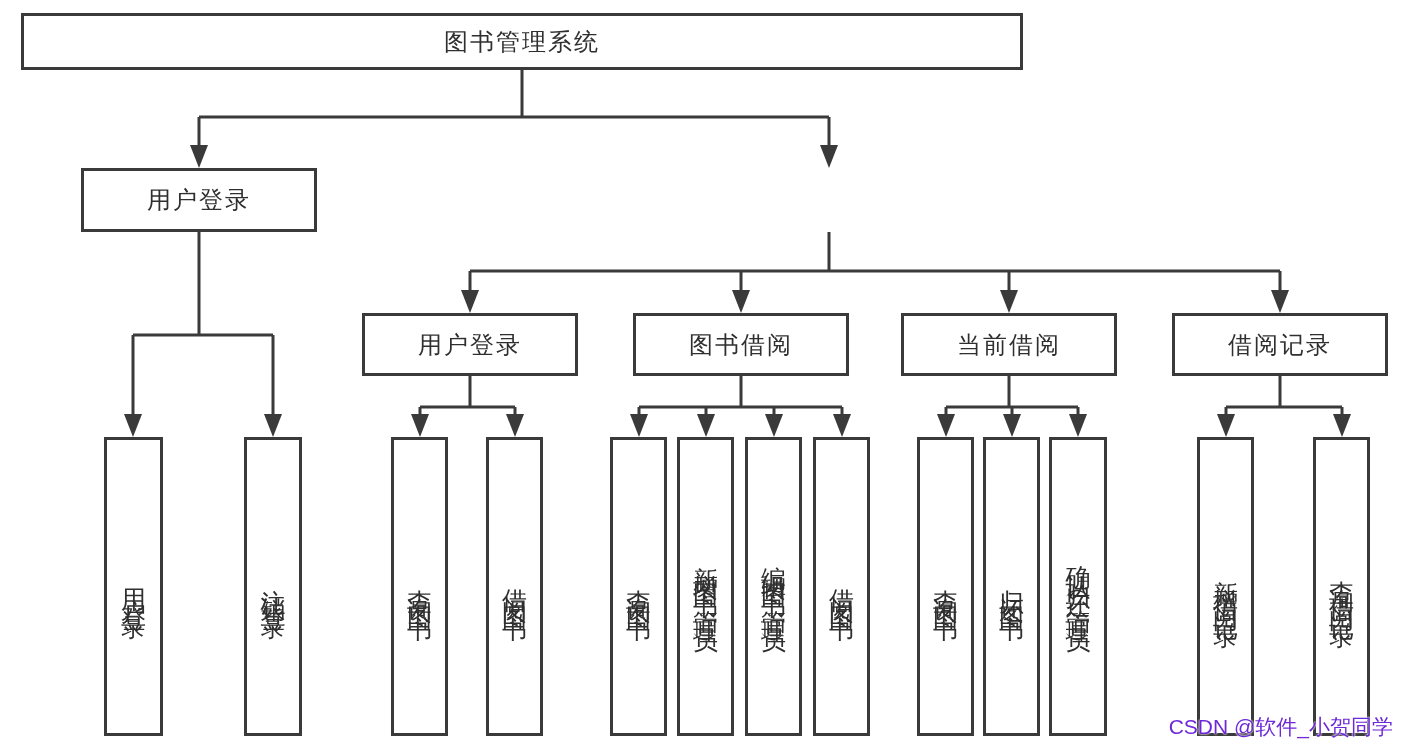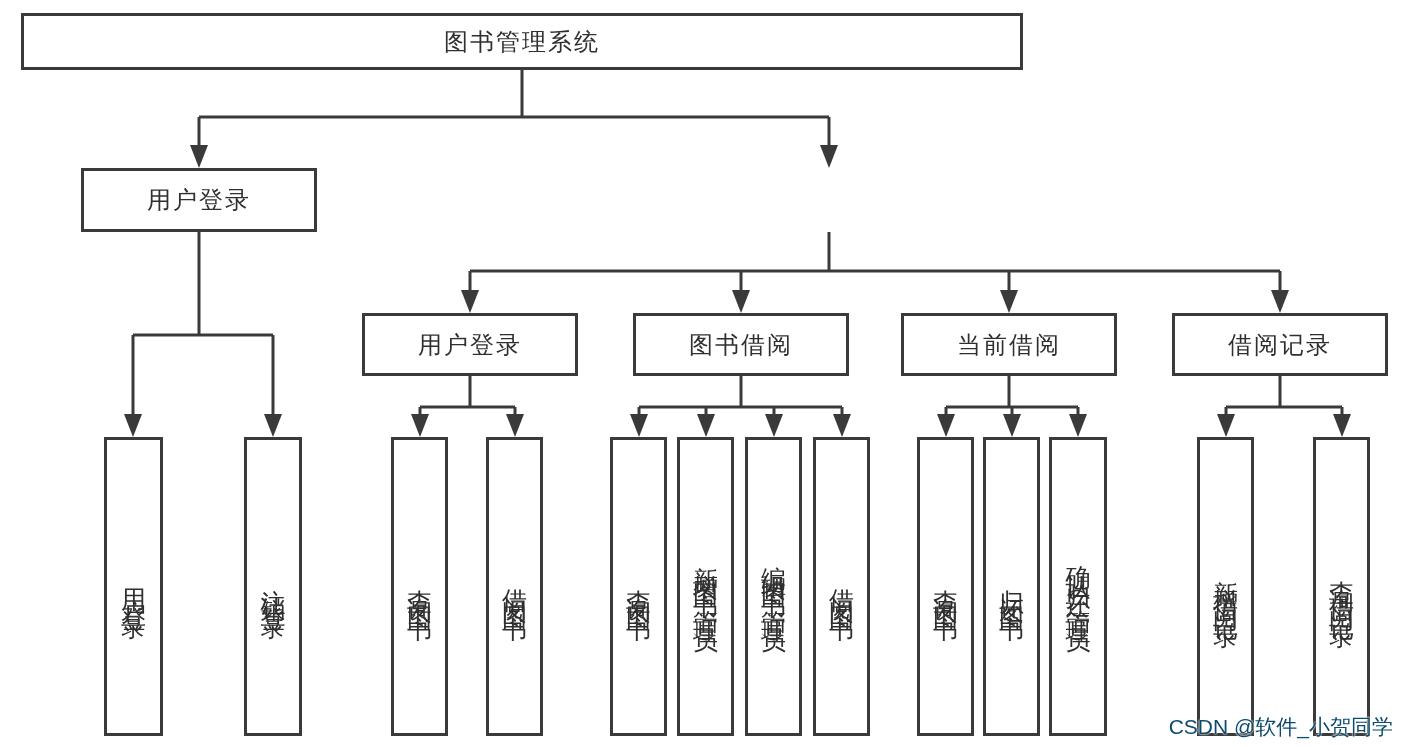--- a/index.html
+++ b/index.html
@@ -42,21 +42,21 @@
     font-size: 25px;
     letter-spacing: 9px;
     line-height: 1;
     white-space: nowrap;
   }
   .watermark {
     position: absolute;
     right: 12px;
     bottom: 6px;
     font-size: 21px;
-    color: #0c4a6e;
+    color: #6d28d9;
     text-shadow: 0 0 2px #ffffff, 0 0 2px #ffffff;
     white-space: nowrap;
   }
 </style>
 </head>
 <body>
 
 <div id="canvas">
 
   <svg id="connectors" viewBox="0 0 1405 747" xmlns="http://www.w3.org/2000/svg">

